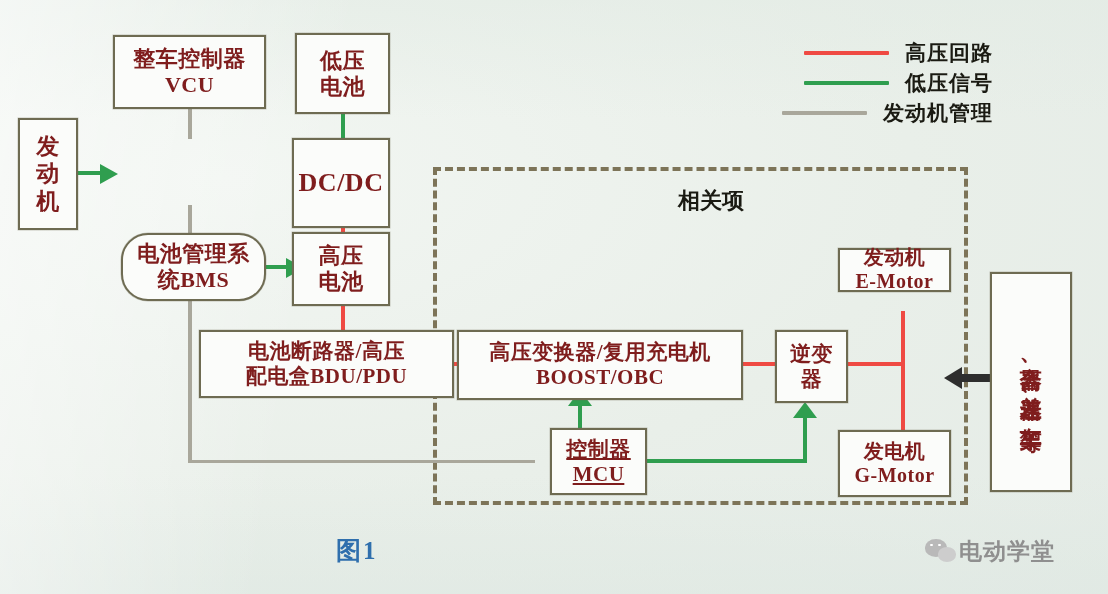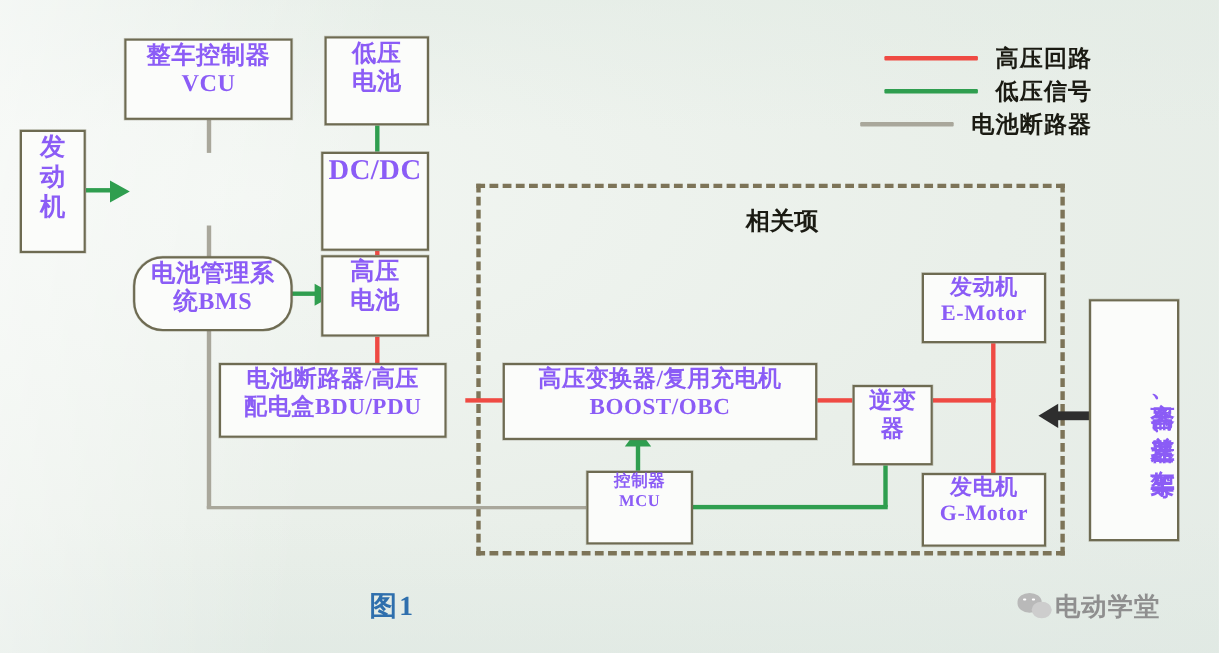--- a/index.html
+++ b/index.html
@@ -22,23 +22,23 @@
       linear-gradient(100deg, rgba(255,255,255,0.55) 0%, rgba(255,255,255,0) 30%),
       linear-gradient(180deg, rgba(226,235,228,0.5) 0%, rgba(255,255,255,0) 20%, rgba(255,255,255,0) 80%, rgba(222,232,226,0.55) 100%);
     pointer-events:none;
   }
 
   .box{
     position:absolute;
     box-sizing:border-box;
     background:#fbfcfa;
     border:2.5px solid #6e6b52;
-    display:flex; justify-content:center;
+    display:flex; align-items:center; justify-content:center;
     text-align:center;
-    color:#8b5cf6;
+    color:#7f1d1d;
     line-height:1.18;
     font-weight:700;
     letter-spacing:0.5px;
     box-shadow:0 0 0 0.5px rgba(110,107,82,0.35);
     z-index:5;
   }
   .box span{ display:block; white-space:pre-line; }
 
   .box.vert{
     writing-mode:vertical-rl;
@@ -181,41 +181,41 @@
 
   <div class="box" style="left:292px; top:138px; width:98px; height:90px; font-size:26px;">
     <span>DC/DC</span>
   </div>
 
   <div class="box" style="left:292px; top:232px; width:98px; height:74px; font-size:22px;">
     <span>高压
 电池</span>
   </div>
 
-  <div class="box" style="left:199px; top:330px; width:207px; height:68px; font-size:21px;">
+  <div class="box" style="left:199px; top:330px; width:255px; height:68px; font-size:21px;">
     <span>电池断路器/高压
 配电盒BDU/PDU</span>
   </div>
 
   <div class="box" style="left:457px; top:330px; width:286px; height:70px; font-size:21px;">
     <span>高压变换器/复用充电机
 BOOST/OBC</span>
   </div>
 
-  <div class="box" style="left:775px; top:330px; width:73px; height:73px; font-size:21px;margin-top:20px;">
+  <div class="box" style="left:775px; top:330px; width:73px; height:73px; font-size:21px;">
     <span>逆变
 器</span>
   </div>
 
-  <div class="box" style="left:533px; top:428px; width:97px; height:67px; font-size:15px;">
+  <div class="box" style="left:550px; top:428px; width:97px; height:67px; font-size:21px;text-decoration:underline;">
     <span>控制器
 MCU</span>
   </div>
 
-  <div class="box" style="left:838px; top:248px; width:113px; height:64px; font-size:20px;">
+  <div class="box" style="left:838px; top:248px; width:113px; height:44px; font-size:20px;">
     <span>发动机
 E-Motor</span>
   </div>
 
   <div class="box" style="left:838px; top:430px; width:113px; height:67px; font-size:20px;">
     <span>发电机
 G-Motor</span>
   </div>
 
   <div class="box vert" style="left:990px; top:272px; width:82px; height:220px; font-size:22px;">
@@ -226,21 +226,21 @@
     <div class="legend-row">
       <div class="legend-swatch" style="background:#ef4a43;"></div>
       <div class="legend-label">高压回路</div>
     </div>
     <div class="legend-row">
       <div class="legend-swatch" style="background:#2f9e4f;"></div>
       <div class="legend-label">低压信号</div>
     </div>
     <div class="legend-row">
       <div class="legend-swatch" style="background:#a9a79b;"></div>
-      <div class="legend-label">电池断路器</div>
+      <div class="legend-label">发动机管理</div>
     </div>
   </div>
 
   <div class="caption" style="left:336px; top:534px; font-size:25px; display:flex; gap:28px; align-items:flex-start;">
     <span>图1</span>
   </div>
 
   <div class="watermark" style="left:925px; top:536px; font-size:23px;">
     <span class="wx">
       <span class="b1"></span>

